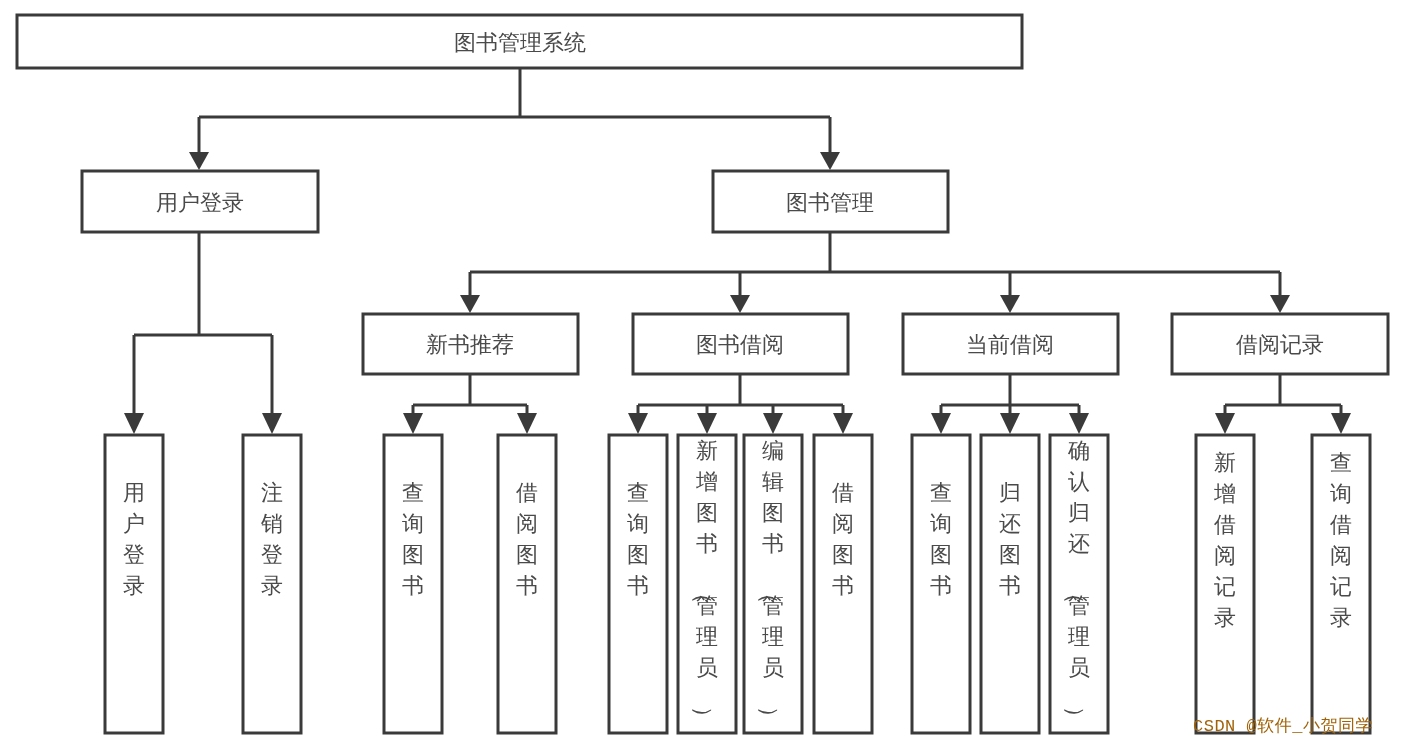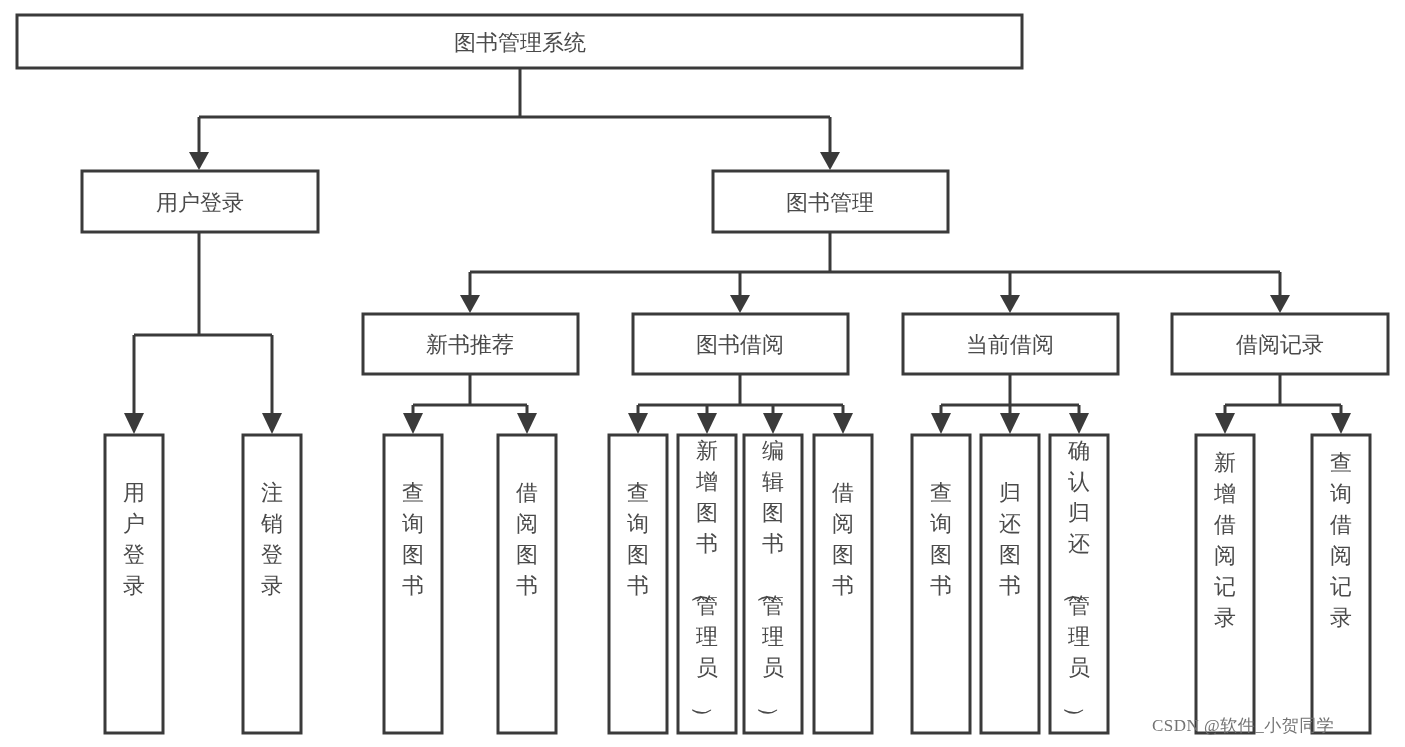--- a/index.html
+++ b/index.html
@@ -22,25 +22,25 @@
     dominant-baseline:central;
   }
   .node-label-vertical{
     fill:#4a4a4a;
     font-family:"Liberation Sans","DejaVu Sans",sans-serif;
     font-size:22px;
     text-anchor:middle;
   }
   .watermark{
     position:absolute;
-    color:#737373;
+    color:#a16207;
     font-size:17px;
-    font-family:Liberation Serif, serif;
+    font-family:Liberation Mono, monospace;
     white-space:nowrap;
-    left:1152px;top:714px;
+    left:1193px;top:714px;
     letter-spacing:0.5px;
   }
 </style>
 </head>
 <body>
 
 <div id="diagram-root">
 
   <svg id="tree-svg" viewBox="0 0 1405 747" xmlns="http://www.w3.org/2000/svg">
 

